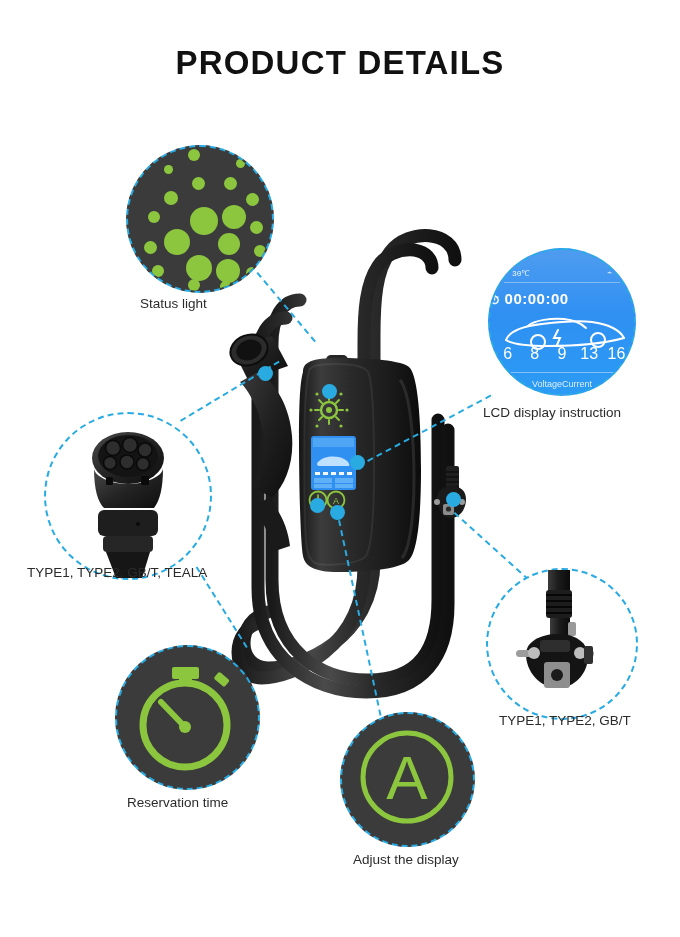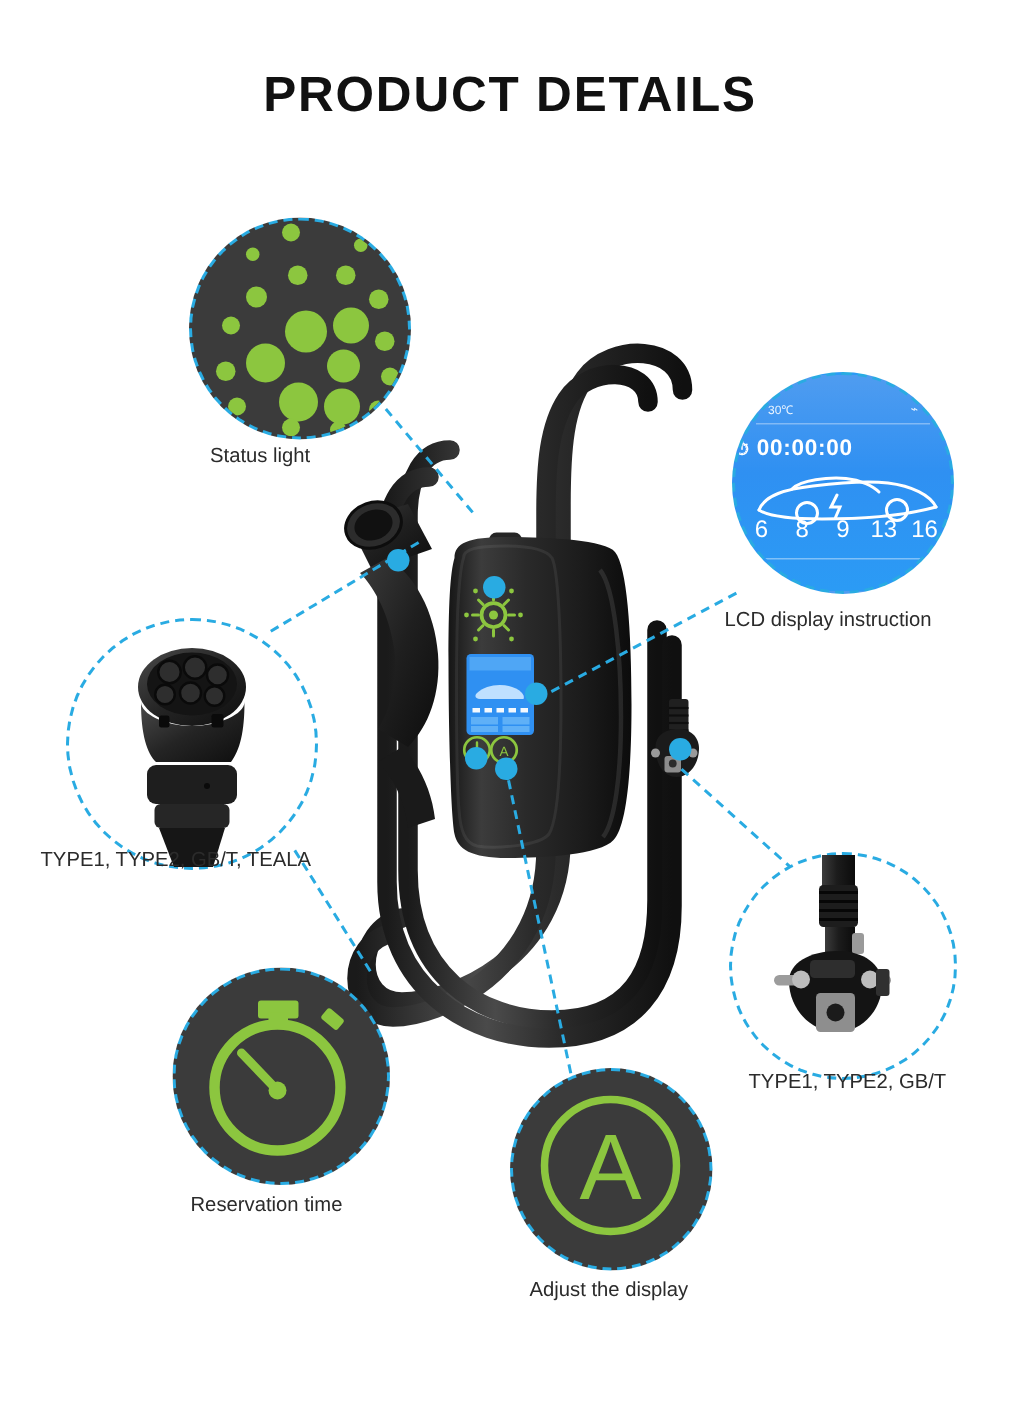--- a/index.html
+++ b/index.html
@@ -35,38 +35,38 @@
   
   .lcd-bubble{
     position:absolute;border-radius:50%;overflow:hidden;
     background:linear-gradient(180deg,#4f9cf0 0%,#2f90f2 45%,#2b9bf5 100%);
     border:2px dashed #29abe2;box-sizing:border-box;
   }
   .lcd-top{
     position:absolute;top:12px;left:0;width:100%;height:20px;
     display:flex;align-items:center;justify-content:space-between;
     padding:0 22px;box-sizing:border-box;
-    font-size:8px;color:#eaf4ff;
+    font-size:8px;color:#eaf4ff;font-family:Liberation Mono, monospace;
   }
   .lcd-hairline{position:absolute;top:32px;left:14px;right:14px;height:1px;
     background:rgba(255,255,255,.35);}
   .lcd-timer{
     position:absolute;top:40px;left:0;width:100%;text-align:left;
     font-size:15px;color:#ffffff;letter-spacing:.5px;font-weight:bold;
   }
   .lcd-amps{
     position:absolute;top:95px;left:0;width:100%;
     display:flex;justify-content:space-between;padding:0 4px;
     box-sizing:border-box;font-size:16px;color:#ffffff;
   }
   .lcd-amps span{flex:1;text-align:center;}
   .lcd-foot{
     position:absolute;top:122px;left:0;width:100%;height:22px;
     border-top:1px solid rgba(255,255,255,.4);
-    display:flex;justify-content:space-between;align-items:center;
+    display:flex;justify-content:center;align-items:center;
     font-size:9px;color:#dcefff;
   }
 
   
   .device-layer{position:absolute;left:0;top:0;width:680px;height:937px;
     pointer-events:none;}
 
   
   .leader{position:absolute;border-top:2px dashed #29abe2;
     transform-origin:0 0;height:0;}

